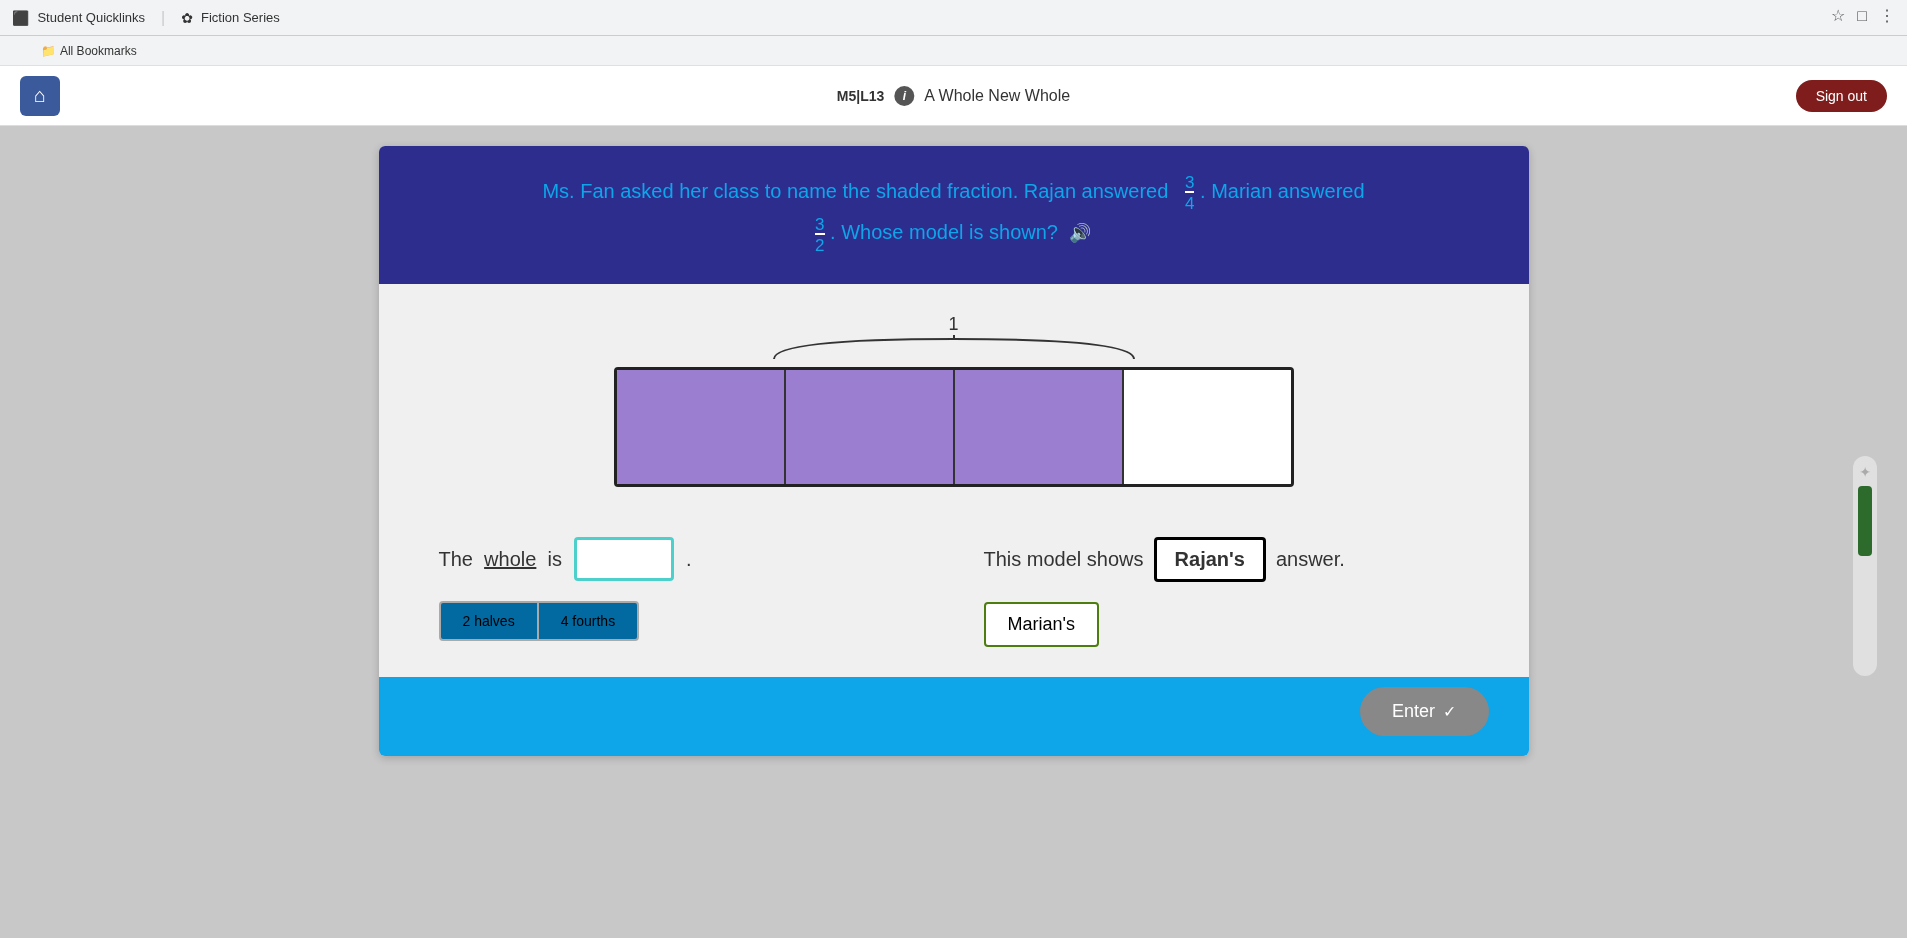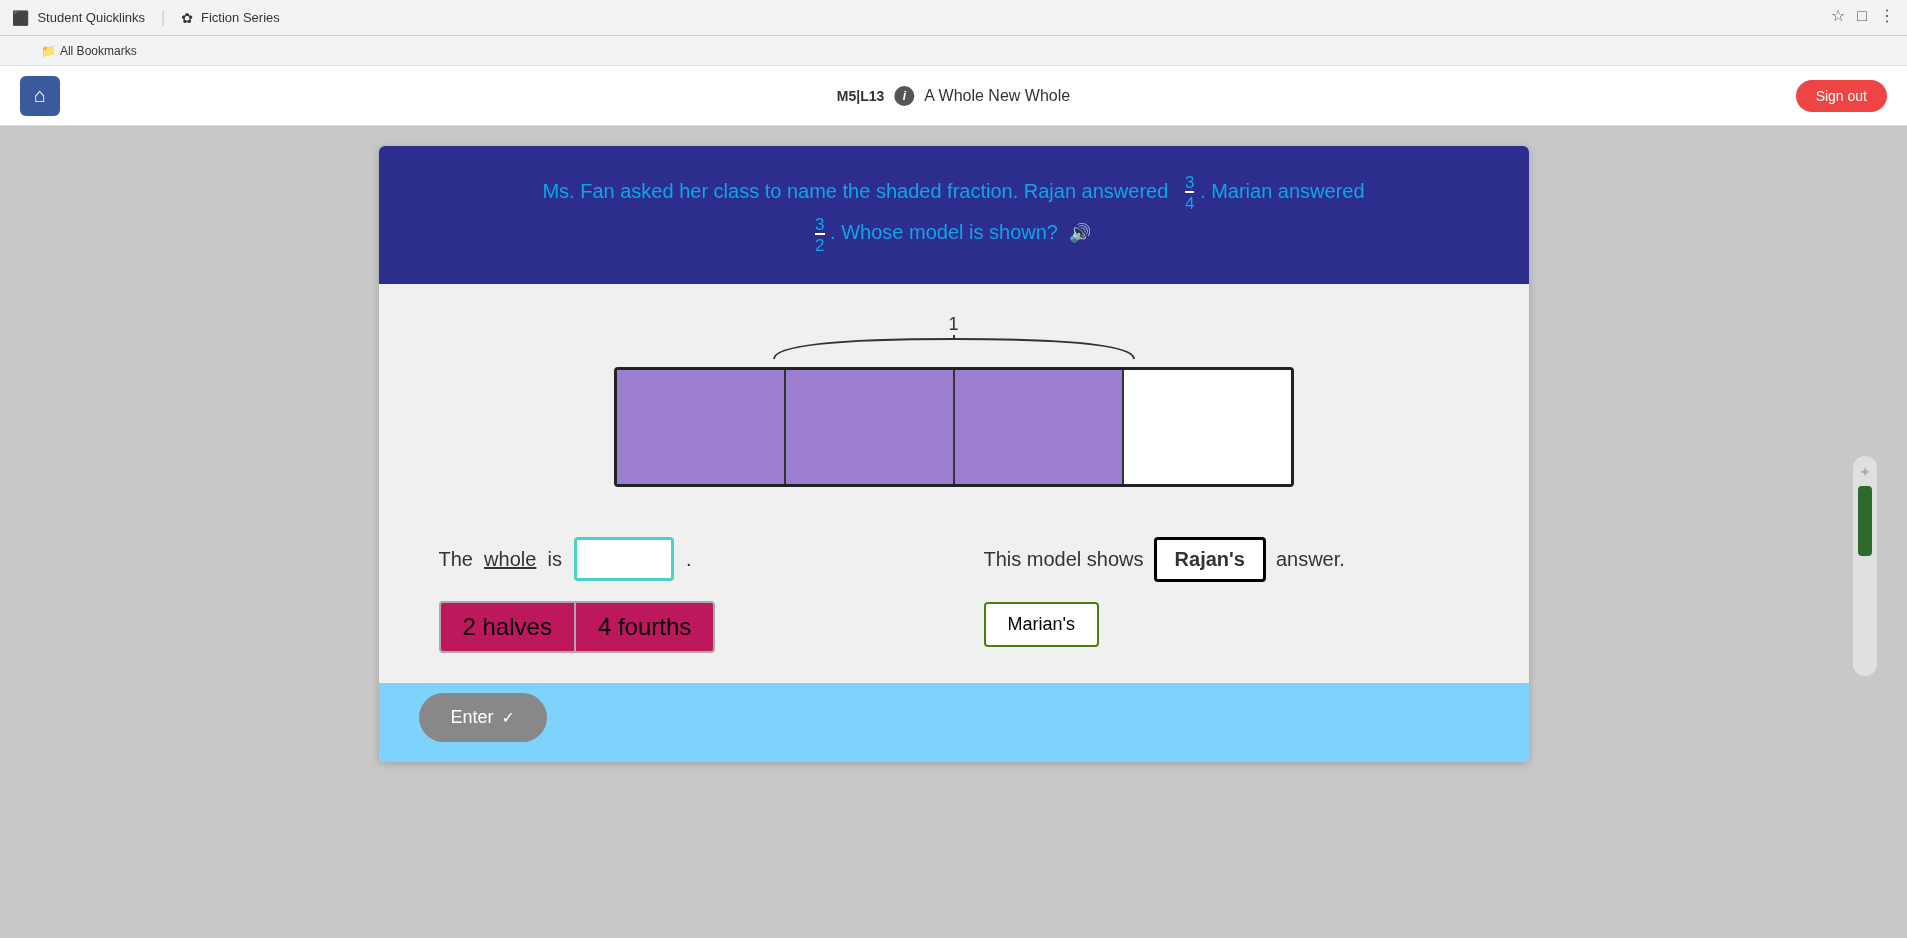--- a/index.html
+++ b/index.html
@@ -113,21 +113,21 @@
       font-weight: bold;
     }
     .lesson-title {
       font-size: 16px;
       color: #333;
       font-weight: 500;
     }
     .sign-out-btn {
       position: absolute;
       right: 20px;
-      background: #ef4444;
+      background: #7f1d1d;
       color: white;
       border: none;
       border-radius: 20px;
       padding: 8px 20px;
       font-size: 14px;
       cursor: pointer;
     }
 
     
     .main-content {
@@ -245,23 +245,23 @@
       background: white;
       display: inline-block;
     }
     .answer-options {
       display: flex;
       gap: 0;
       margin-top: 8px;
     }
     .answer-option-btn {
       border: 2px solid #aaa;
-      background: #be185d;
+      background: #0369a1;
       padding: 10px 22px;
-      font-size: 24px;
+      font-size: 14px;
       cursor: pointer;
       border-radius: 0;
     }
     .answer-option-btn:first-child {
       border-radius: 4px 0 0 4px;
       border-right: 1px solid #aaa;
     }
     .answer-option-btn:last-child {
       border-radius: 0 4px 4px 0;
       border-left: 1px solid #aaa;
@@ -308,23 +308,23 @@
       display: flex;
       flex-direction: column;
       align-items: flex-start;
       padding-left: 60px;
       justify-content: center;
     }
 
     
     .enter-btn-row {
       display: flex;
-      justify-content: flex-start;
+      justify-content: flex-end;
       padding: 10px 40px 20px;
-      background: #7dd3fc;
+      background: #0ea5e9;
     }
     .enter-btn {
       background: #888;
       color: white;
       border: none;
       border-radius: 25px;
       padding: 14px 32px;
       font-size: 18px;
       cursor: pointer;
       display: flex;

